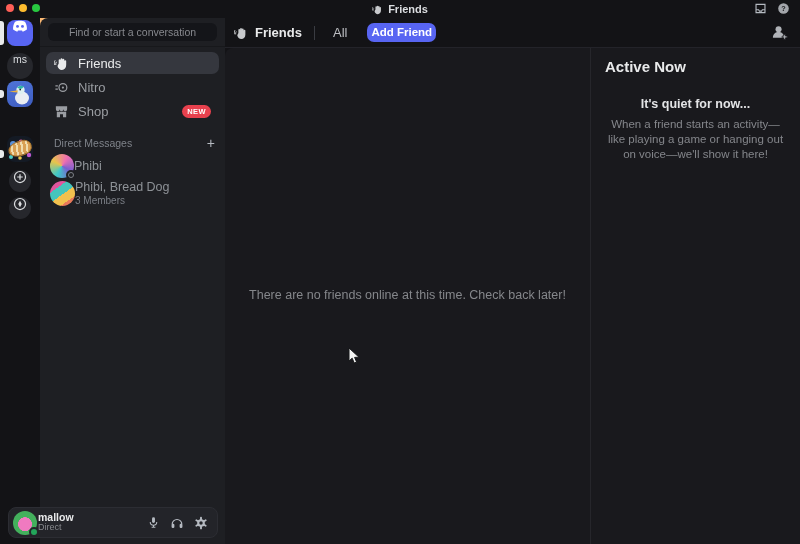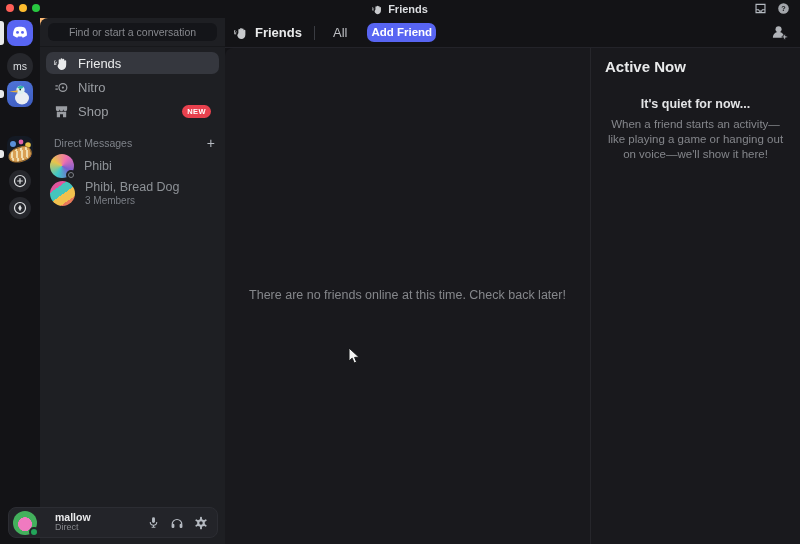--- a/index.html
+++ b/index.html
@@ -22,21 +22,21 @@
   .body { display:flex; height:526px; }
   .rail { position:relative; width:40px; flex:none; background:#131316; }
   .sidebar { position:relative; width:185px; flex:none; background:#1e1f23; border-top-left-radius:8px; overflow:hidden; }
   .content { flex:1; display:flex; flex-direction:column; background:#131316; }
   .content-header { height:30px; flex:none; display:flex; align-items:center; padding:0 12px 0 7px; border-bottom:1px solid #232329; }
   .content-body { flex:1; display:flex; min-height:0; }
   .main { position:relative; flex:1; background:#19191d; border-top-left-radius:8px; }
   .active { width:210px; flex:none; background:#19191d; border-left:1px solid #26262b; padding:10px 14px; }
   
   .rail-pill { position:absolute; left:0; width:4px; background:#e9eaeb; border-radius:0 3px 3px 0; }
-  .r-item { position:absolute; left:7px; width:26px; height:26px; display:flex; align-items:center; justify-content:center; cursor:pointer; }
+  .r-item { position:absolute; left:7px; width:26px; height:26px; display:flex; justify-content:center; cursor:pointer; }
   .home-btn { background:#5865f2; border-radius:8px; }
   .ms-btn { background:#26272c; border-radius:50%; font-size:10.5px; color:#dbdee1; }
   .srv { border-radius:8px; overflow:hidden; position:relative; }
   .srv-bird { background:linear-gradient(160deg,#4f74d8 0%,#3d5cc0 100%); }
   .srv-flower { background:#141a24; }
   .bread-shape { width:24px; height:15px; transform:rotate(-18deg); border-radius:60% 45% 45% 60% / 60% 55% 55% 60%;
     background:repeating-linear-gradient(100deg,#d9a054 0 3px,#f0dcae 3px 5px); border:1px solid #a9742f; }
   .circle-btn { background:#26272c; border-radius:50%; width:22px; height:22px; left:9px; }
   
   .sb-header { height:29px; border-bottom:1px solid #17181b; display:flex; align-items:center; padding:0 8px; }
@@ -45,37 +45,37 @@
   .nav { padding:5px 6px 0 6px; }
   .nav-item { height:22px; margin-bottom:2px; border-radius:7px; display:flex; align-items:center; padding:0 8px; gap:9px;
     color:#9a9da2; font-size:13px; cursor:pointer; }
   .nav-item.selected { background:#35373e; color:#e9eaeb; }
   .nav-item .spacer { flex:1; }
   .badge-new { background:#e8414e; color:#fff; font-size:7.5px; font-weight:700; letter-spacing:.4px;
     padding:2px 5px; border-radius:8px; }
   .dm-head { margin-top:14px; padding:0 10px 0 14px; display:flex; align-items:center; height:14px; }
   .dm-head span.lbl { flex:1; font-size:10.5px; color:#7f838a; }
   .dm-plus { color:#b5bac1; font-size:14px; line-height:14px; cursor:pointer; }
-  .dm-item { display:flex; align-items:center; gap:10px; padding:0 8px 0 10px; cursor:pointer; }
+  .dm-item { display:flex; align-items:center; padding:0 8px 0 10px; cursor:pointer; }
   .dm-item .names { display:flex; flex-direction:column; justify-content:center; }
   .dm-name { font-size:12.5px; color:#8e9297; }
   .dm-sub { font-size:10px; color:#7a7e85; margin-top:1px; }
   .avatar { position:relative; border-radius:50%; flex:none; }
   .av-phibi { width:24px; height:24px;
     background:conic-gradient(from 210deg,#3ec9c9,#e8c44a,#ef6fb0,#7a5fd0,#3ec9c9); }
   .av-group { width:25px; height:25px;
     background:linear-gradient(145deg,#e0559d 0 28%,#45c4bc 28% 52%,#f2c14e 52% 76%,#e8795a 76% 100%); }
   .av-mallow { width:24px; height:24px; background:radial-gradient(circle at 50% 55%, #f07ac0 0 38%, #43b05c 40%); }
   .st-badge { position:absolute; right:-2px; bottom:-2px; width:10px; height:10px; border-radius:50%; }
   .st-offline { background:#1e1f23; display:flex; align-items:center; justify-content:center; }
   .st-offline i { display:block; width:6px; height:6px; border-radius:50%; border:1.5px solid #7d8187; }
   .st-online { background:#23a55a; border:2px solid #232429; }
   
   .user-panel { position:absolute; left:8px; top:507px; width:210px; height:31px; background:#232429;
-    border:1px solid #2c2d33; border-radius:8px; display:flex; align-items:center; padding:0 8px 0 4px; gap:18px; z-index:5; }
+    border:1px solid #2c2d33; border-radius:8px; display:flex; align-items:center; padding:0 8px 0 4px; gap:1px; z-index:5; }
   .user-meta { flex:1; display:flex; flex-direction:column; line-height:1.1; }
   .user-name { font-size:10.5px; font-weight:700; color:#e9eaeb; }
   .user-status { font-size:9px; color:#87898d; }
   .up-icons { display:flex; gap:8px; align-items:center; }
   .up-icons .icobtn { width:16px; height:16px; display:flex; align-items:center; justify-content:center; cursor:pointer; }
   
   .ch-friends { display:flex; align-items:center; gap:7px; padding-left:2px; }
   .ch-friends span { font-size:13px; font-weight:700; color:#e9eaeb; }
   .ch-div { width:1px; height:14px; background:#3a3c42; margin:0 12px; }
   .tab-all { font-size:13px; color:#bcbec2; padding:1px 6px; border-radius:4px; cursor:pointer; }

